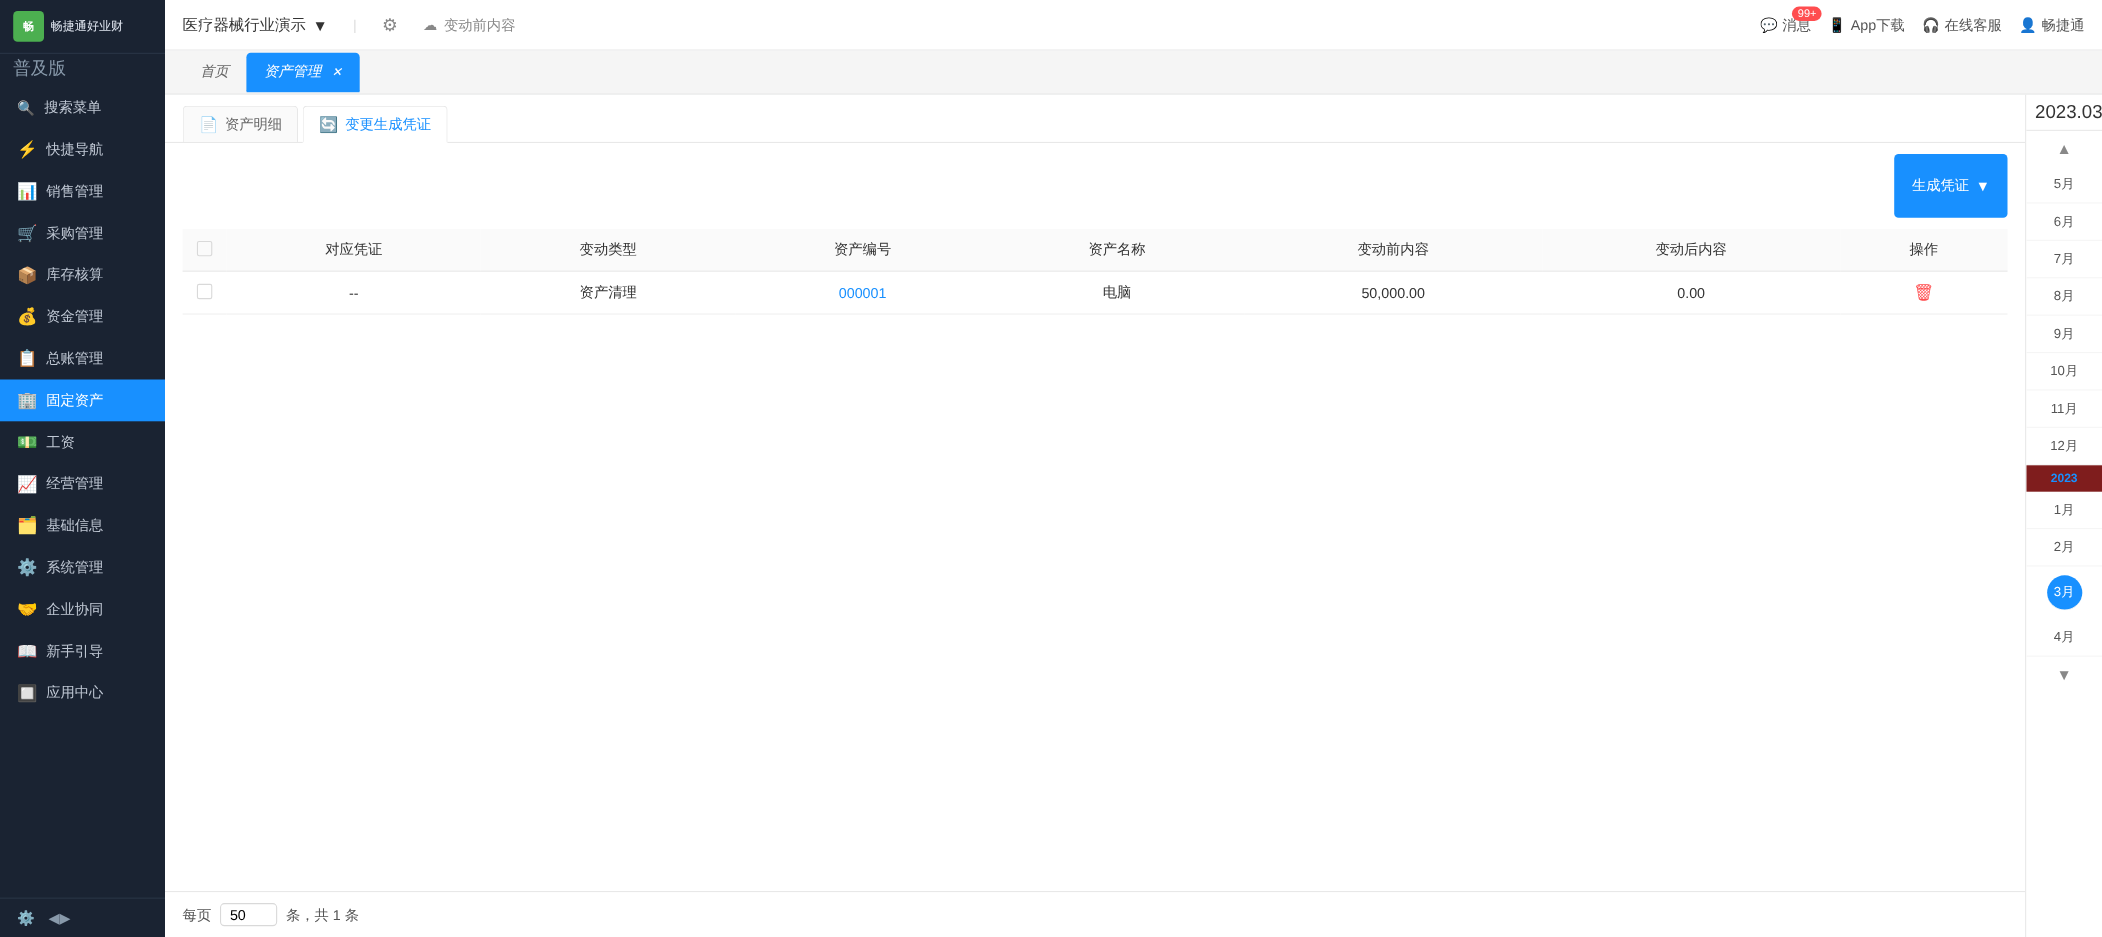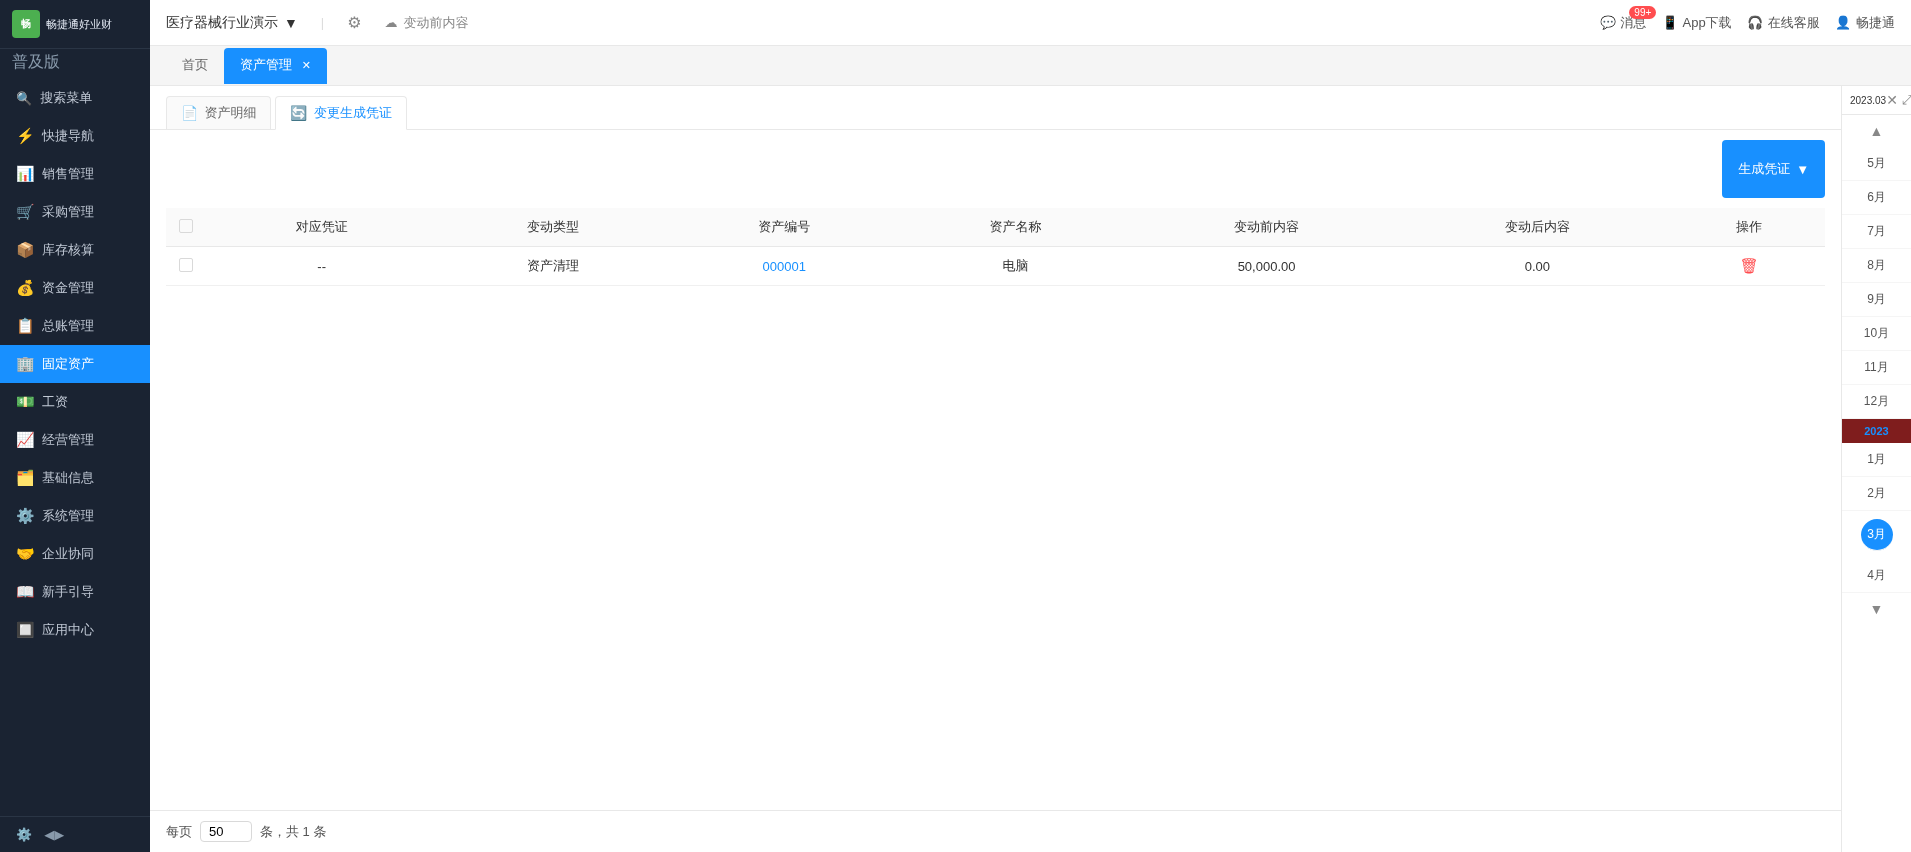--- a/index.html
+++ b/index.html
@@ -100,20 +100,21 @@
       display: flex;
       align-items: center;
       padding: 0 16px;
       border-bottom: 1px solid #e8e8e8;
       flex-shrink: 0;
       height: 40px;
     }
     .nav-tab {
       padding: 8px 16px; font-size: 13px; cursor: pointer; color: #666;
       border-bottom: 2px solid transparent;
+      font-style: italic;
     }
     .nav-tab.active {
       background: #1890ff; color: white; border-radius: 4px 4px 0 0;
       border-bottom: 2px solid #1890ff;
     }
     .nav-tab-close { margin-left: 6px; font-size: 11px; cursor: pointer; }
 
     
     .content {
       flex: 1;
@@ -455,21 +456,21 @@
           <option>10</option>
           <option>20</option>
           <option>100</option>
         </select>
         <span>条，共 1 条</span>
       </div>
     </div>
 
     <div class="calendar-panel">
       <div class="calendar-header">
-        <span style="font-size:10px;color:#333;">2023.03</span>
+        <span style="font-size:17px;color:#333;">2023.03</span>
         <div style="display:flex;gap:4px;">
           <span class="calendar-close">✕</span>
           <span class="calendar-expand">⤢</span>
         </div>
       </div>
       <div class="calendar-scroll">
         <div class="calendar-nav-btn" style="margin:4px auto;">▲</div>
 
         <div class="calendar-month-item">5月</div>
         <div class="calendar-month-item">6月</div>

